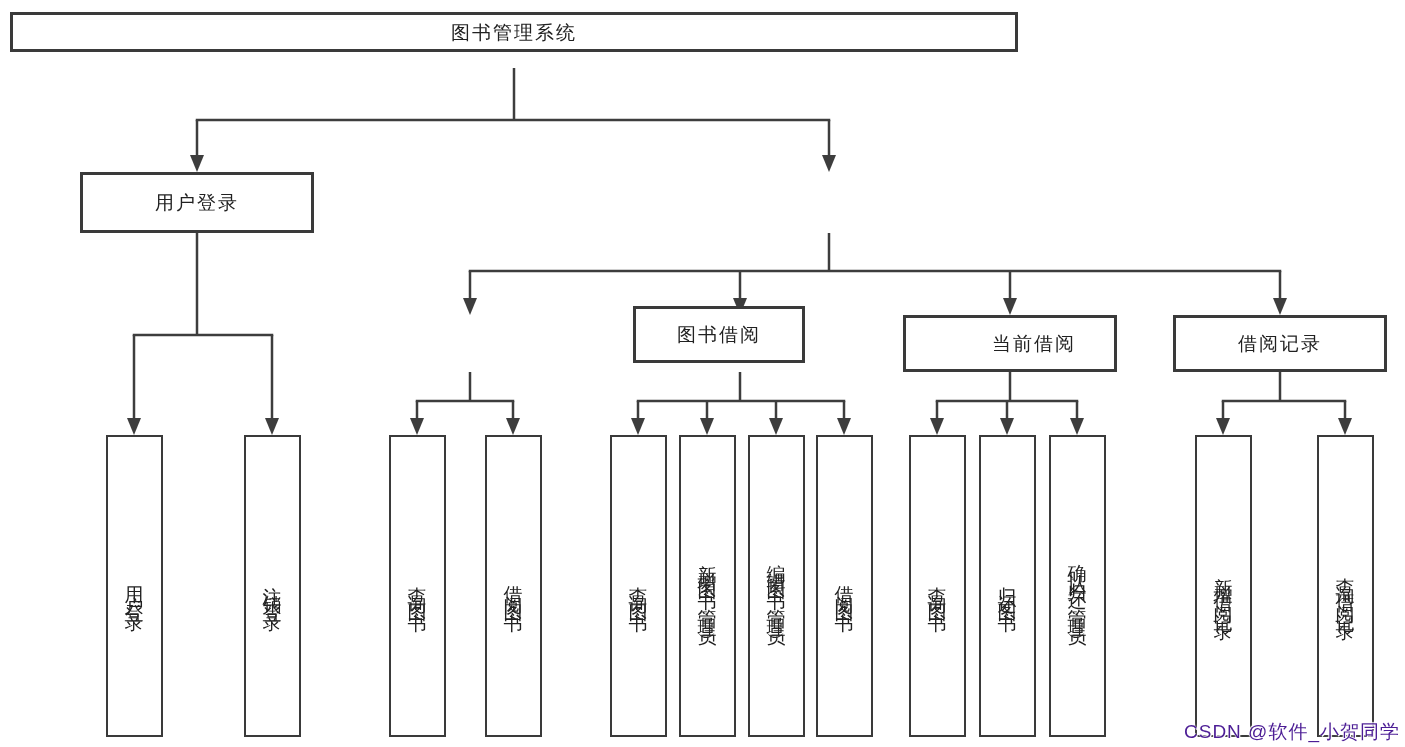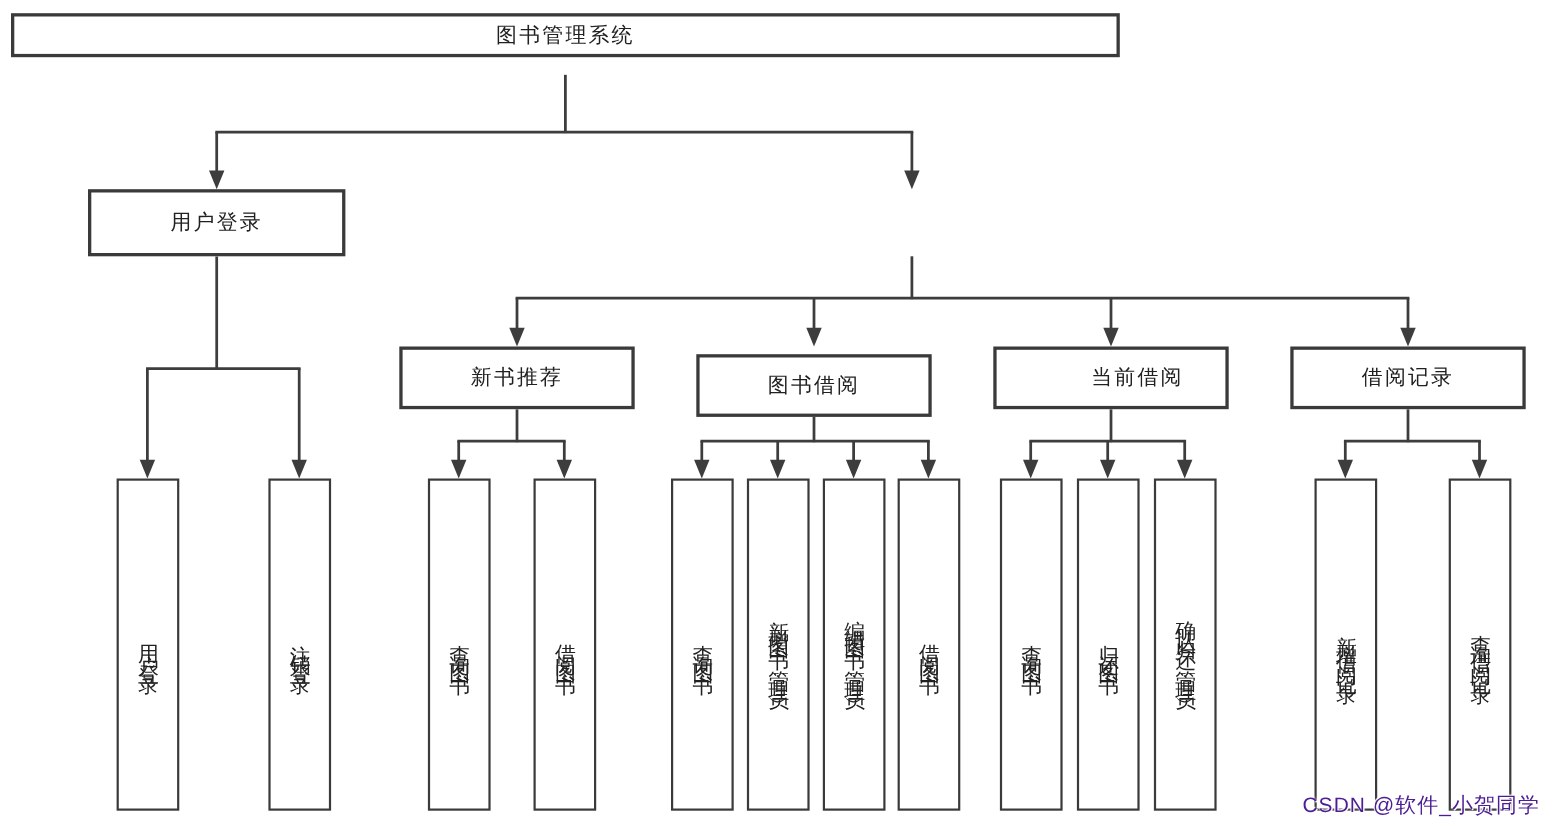--- a/index.html
+++ b/index.html
@@ -108,24 +108,21 @@
   </svg>
 
   <div class="box root" style="left:10px;top:12px;width:1008px;height:40px;">
     <span>图书管理系统</span>
   </div>
 
   <div class="box" style="left:80px;top:172px;width:234px;height:61px;">
     <span>用户登录</span>
   </div>
 
-  <div class="box" style="left:363px;top:315px;width:214px;height:57px;">
-    <span>新书推荐</span>
-  </div>
-  <div class="box" style="left:633px;top:322px;width:214px;height:57px;">
+  <div class="box" style="left:633px;top:306px;width:172px;height:57px;">
     <span>图书借阅</span>
   </div>
   <div class="box" style="left:903px;top:315px;width:214px;height:57px;padding-left:48px;">
     <span>当前借阅</span>
   </div>
   <div class="box" style="left:1173px;top:315px;width:214px;height:57px;">
     <span>借阅记录</span>
   </div>
 
   <div class="box tall" style="left:106px;top:435px;width:57px;height:302px;">

